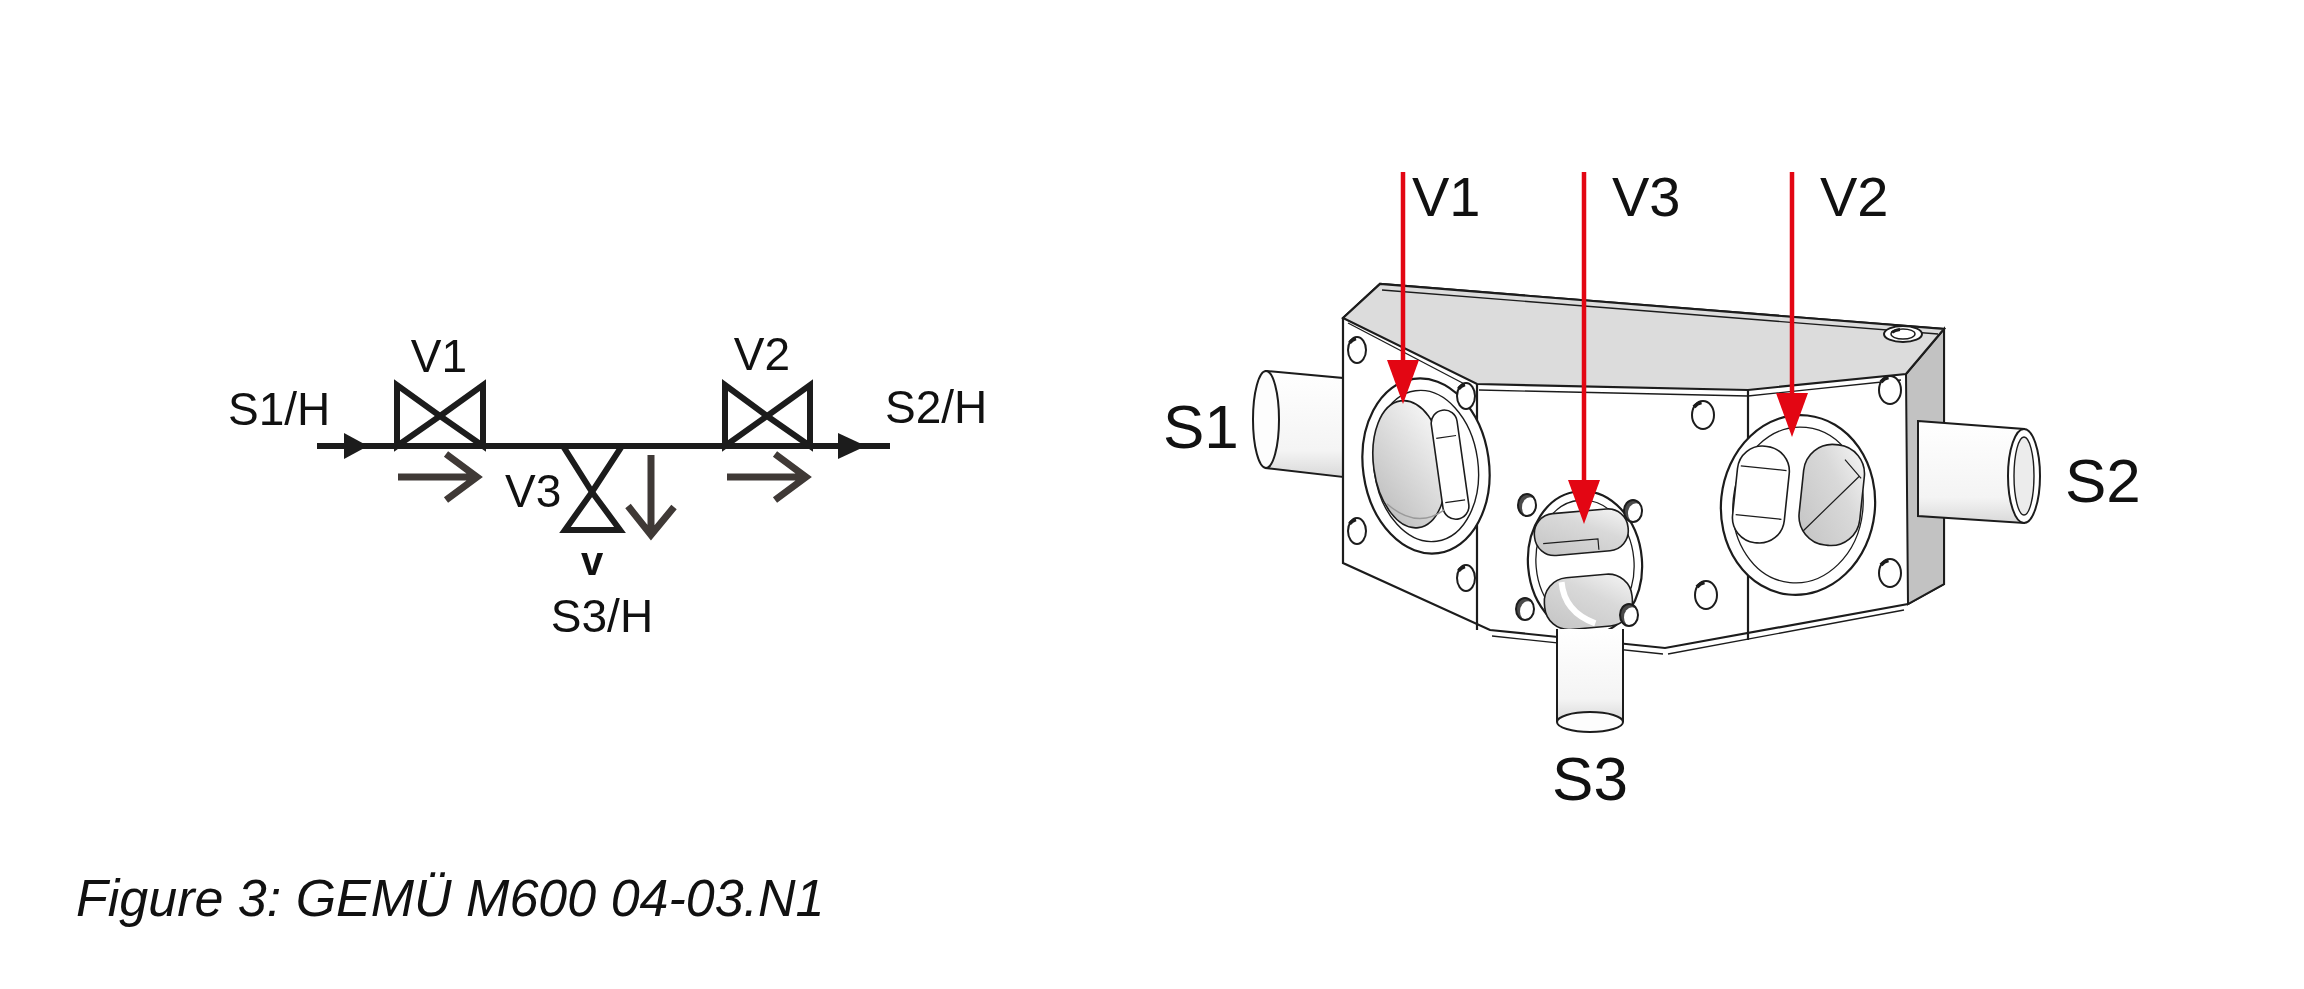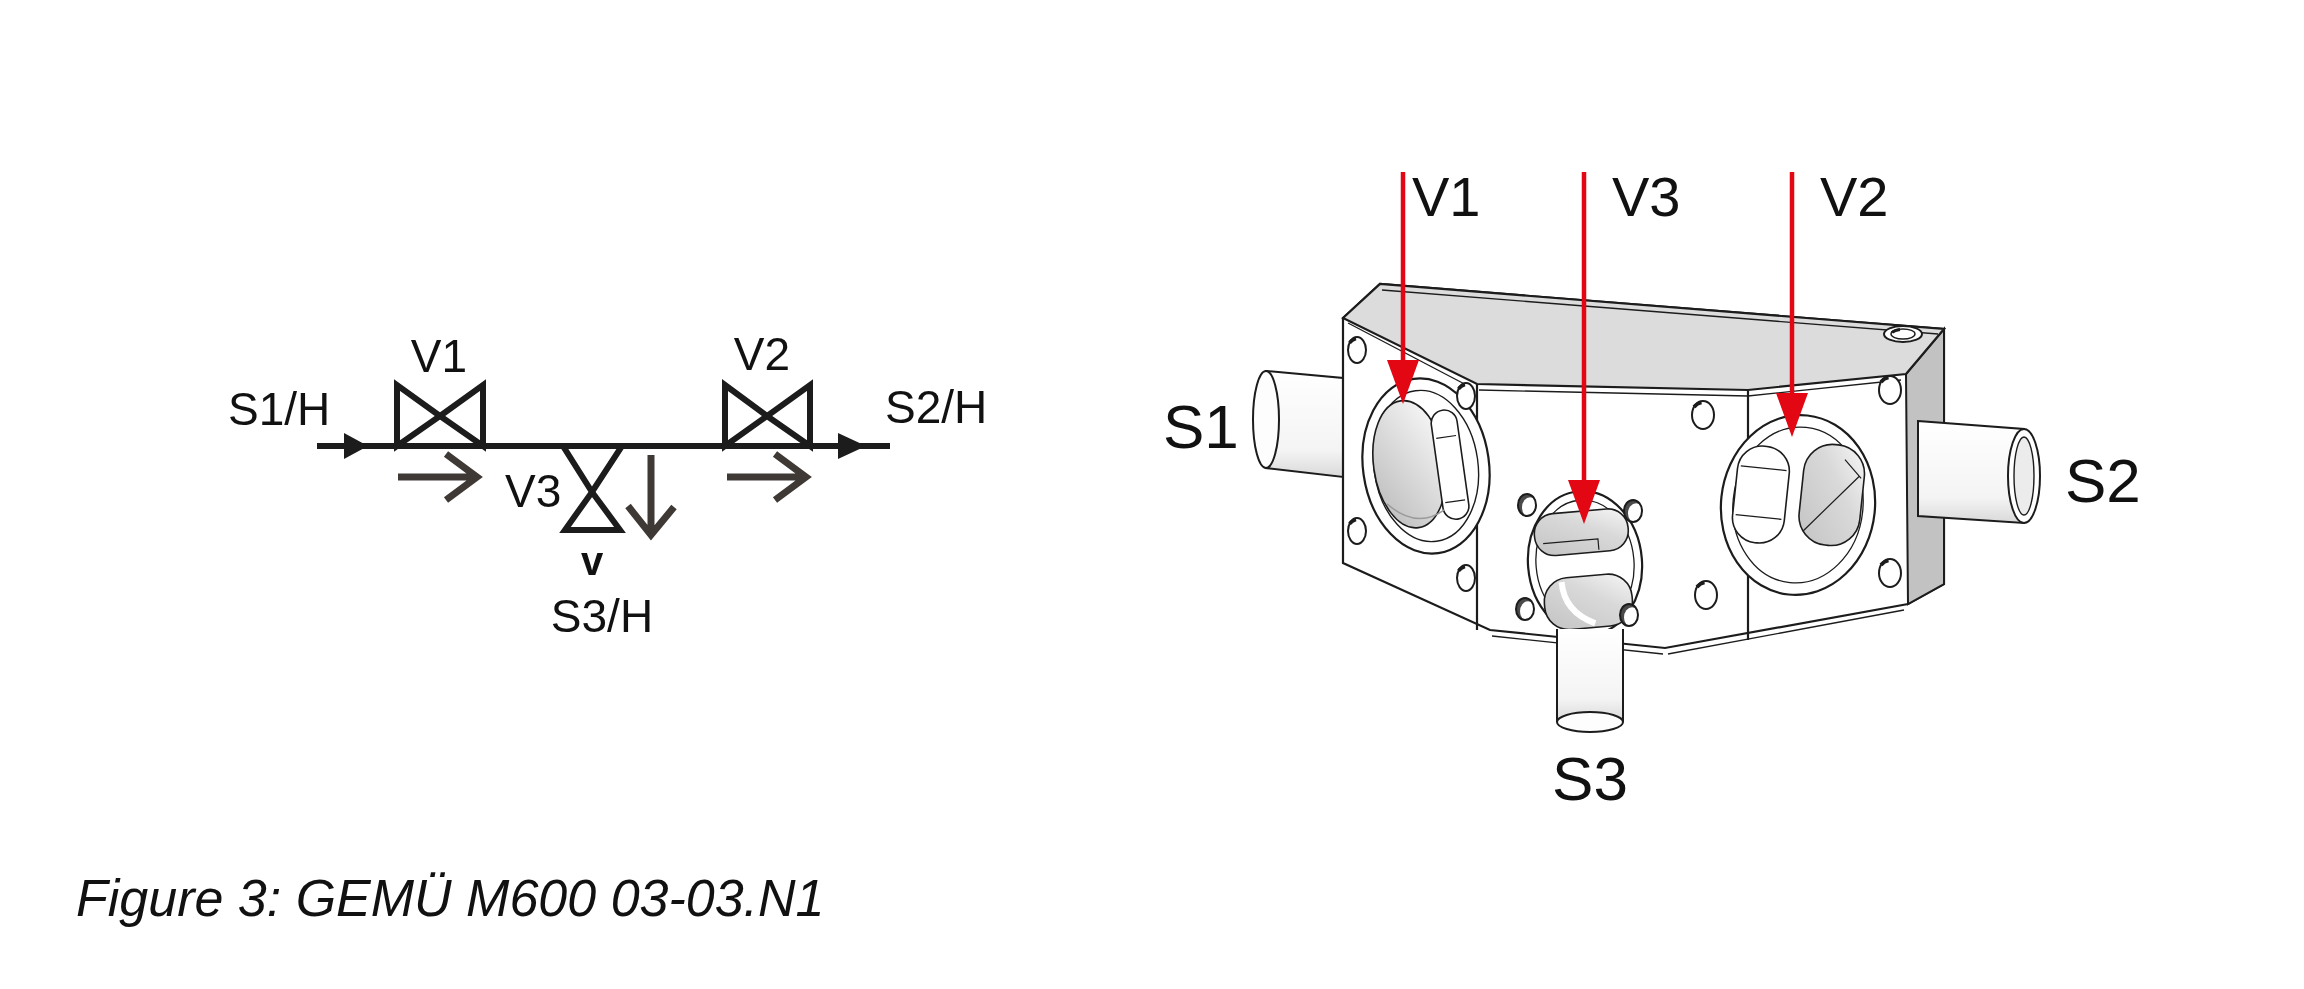--- a/index.html
+++ b/index.html
@@ -189,13 +189,13 @@
 
     <text class="lbl-iso-v" x="1412" y="216">V1</text>
     <text class="lbl-iso-v" x="1612" y="216">V3</text>
     <text class="lbl-iso-v" x="1820" y="216">V2</text>
     <text class="lbl-iso-s" x="1163" y="448">S1</text>
     <text class="lbl-iso-s" x="2065" y="502">S2</text>
     <text class="lbl-iso-s" x="1590" y="800" text-anchor="middle">S3</text>
   </g>
 </svg>
 
-<div class="caption">Figure 3: GEMÜ M600 03-03.N1</div>
+<div class="caption">Figure 3: GEMÜ M600 04-03.N1</div>
 
 </body></html>

